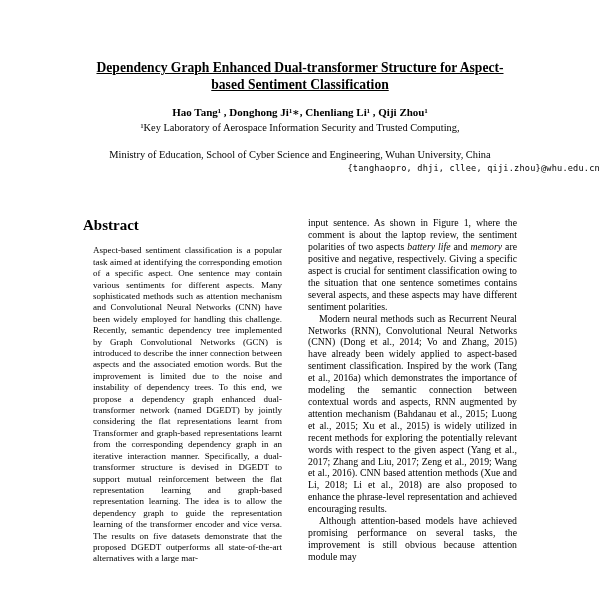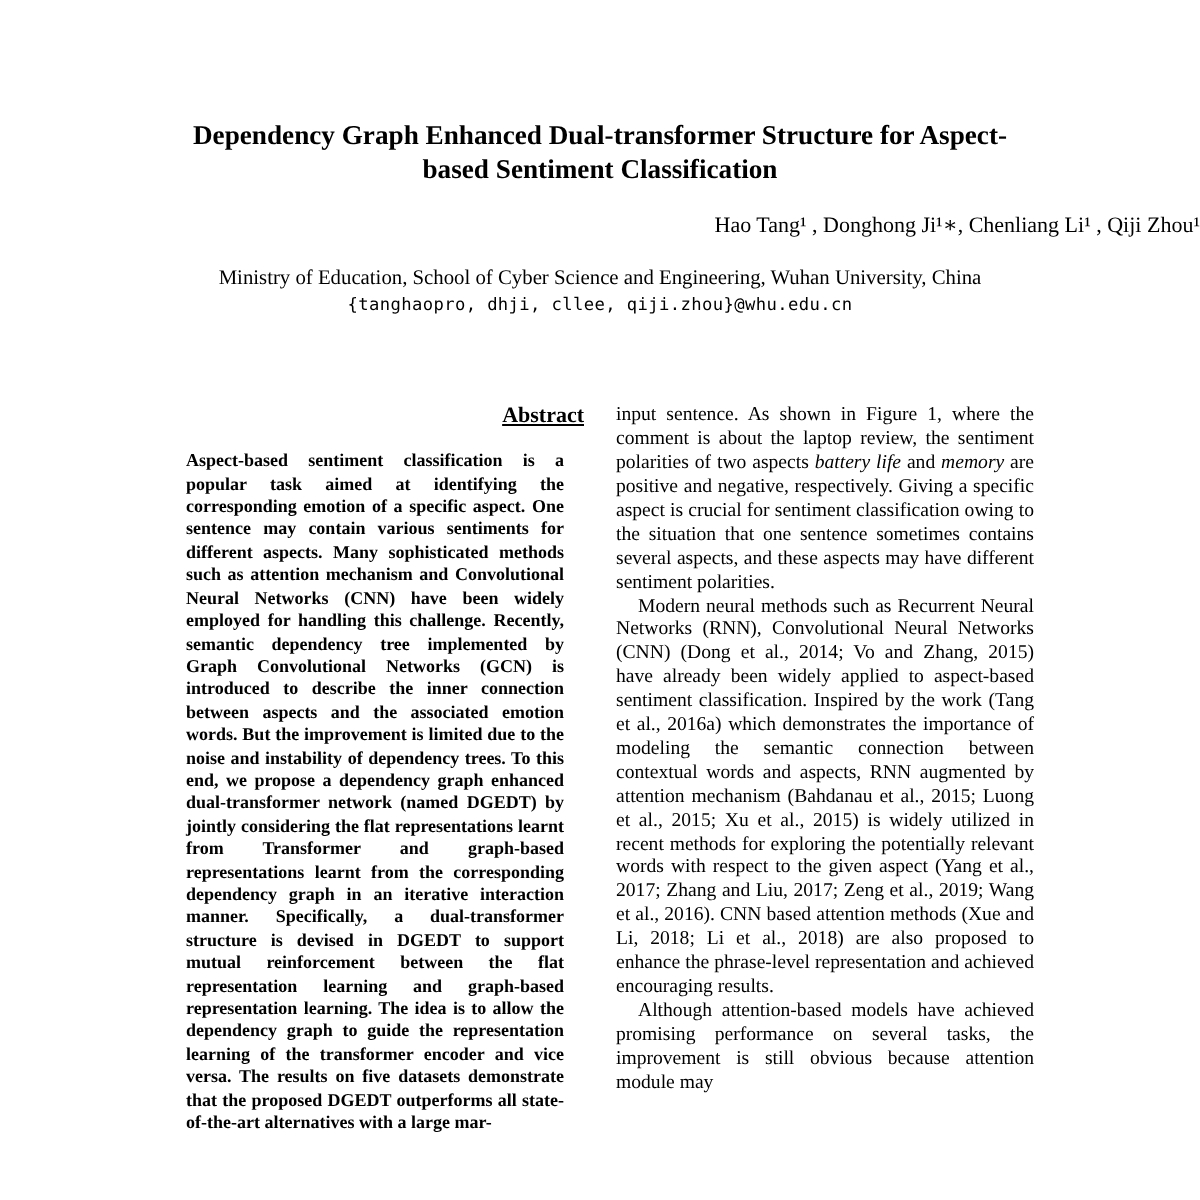--- a/index.html
+++ b/index.html
@@ -6,64 +6,64 @@
   body {
     width: 600px; height: 600px; overflow: hidden;
     background: #ffffff; color: #000000;
     font-family: "Liberation Serif", "DejaVu Serif", serif;
   }
   .page { position: relative; width: 600px; height: 600px; background: #ffffff; }
 
   .title {
     margin: 60px auto 0; max-width: 420px;
     text-align: center; font-weight: bold;
-    font-size: 13.6px; line-height: 1.22;
+    font-size: 13.6px; line-height: 1.22; text-decoration: underline;
   }
   .authors {
-    margin-top: 13px; text-align: right;
-    font-weight: normal; font-size: 11px;
+    margin-top: 13px; text-align: center;
+    font-weight: bold; font-size: 11px;
   }
   .affil, .affil2 {
     text-align: center; font-size: 10.4px; line-height: 1.26; margin-top: 2px;
   }
   .affil2 { margin-top: 14px; }
   .email {
-    text-align: center; margin-top: 2px;
+    text-align: right; margin-top: 2px;
     font-family: "DejaVu Sans Mono", "Liberation Mono", monospace;
     font-size: 8.6px; letter-spacing: 0.2px;
   }
 
   .columns {
     display: flex; gap: 16px;
     margin: 44px 83px 0;
   }
   .col { width: 50%; text-align: justify; hyphens: auto; -webkit-hyphens: auto; }
 
   .abstract-head {
-    text-align: right; font-weight: bold; font-size: 11px;
+    text-align: left; font-weight: bold; font-size: 15px;
     margin: 0 0 11px 0;
-    text-decoration: underline;
   }
   .abstract-body {
-    font-size: 9px; line-height: 11.4px; padding: 0 10px; font-weight: bold;
+    font-size: 9px; line-height: 11.4px; padding: 0 10px;
   }
 
   .body-col p { margin: 0; font-size: 9.8px; line-height: 11.9px; }
   .body-col p.indent { text-indent: 11px; }
   em.aspect { font-style: italic; }
 </style>
 </head>
 <body>
 
 <div class="page">
 
   <div class="title">Dependency Graph Enhanced Dual-transformer Structure for Aspect-based Sentiment Classification</div>
 
   <div class="authors">Hao Tang¹ , Donghong Ji¹∗, Chenliang Li¹ , Qiji Zhou¹</div>
 
+  <div class="affil">¹Key Laboratory of Aerospace Information Security and Trusted Computing,</div>
 
   <div class="affil2">Ministry of Education, School of Cyber Science and Engineering, Wuhan University, China</div>
 
   <div class="email">{tanghaopro, dhji, cllee, qiji.zhou}@whu.edu.cn</div>
 
   <div class="columns">
 
     <div class="col">
       <div class="abstract-head">Abstract</div>
       <div class="abstract-body">Aspect-based sentiment classification is a popular task aimed at identifying the corresponding emotion of a specific aspect. One sentence may contain various sentiments for different aspects. Many sophisticated methods such as attention mechanism and Convolutional Neural Networks (CNN) have been widely employed for handling this challenge. Recently, semantic dependency tree implemented by Graph Convolutional Networks (GCN) is introduced to describe the inner connection between aspects and the associated emotion words. But the improvement is limited due to the noise and instability of dependency trees. To this end, we propose a dependency graph enhanced dual-transformer network (named DGEDT) by jointly considering the flat representations learnt from Transformer and graph-based representations learnt from the corresponding dependency graph in an iterative interaction manner. Specifically, a dual-transformer structure is devised in DGEDT to support mutual reinforcement between the flat representation learning and graph-based representation learning. The idea is to allow the dependency graph to guide the representation learning of the transformer encoder and vice versa. The results on five datasets demonstrate that the proposed DGEDT outperforms all state-of-the-art alternatives with a large mar-</div>

